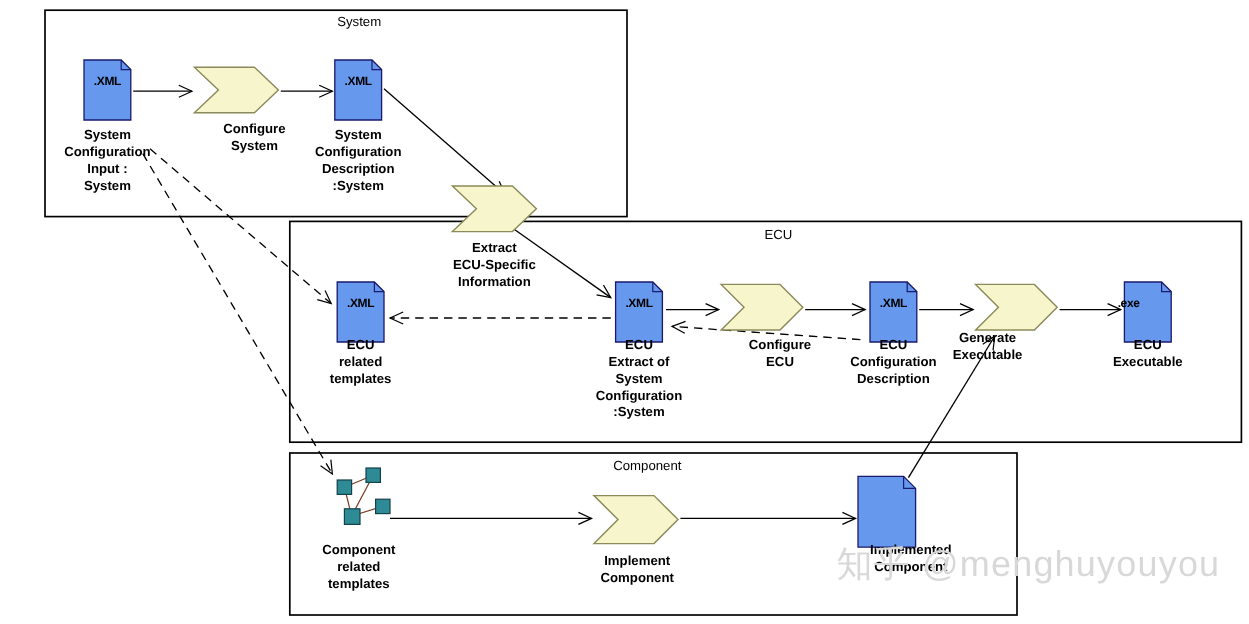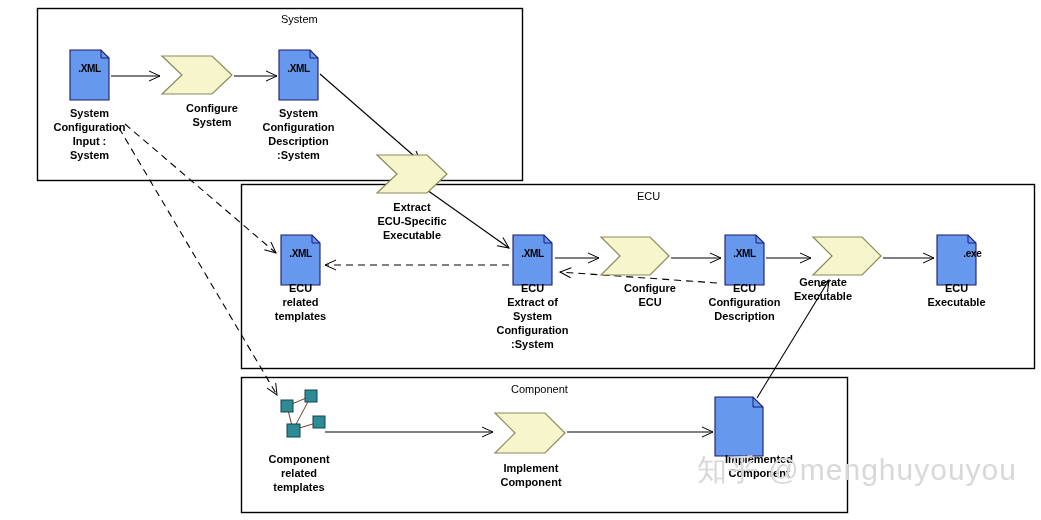--- a/index.html
+++ b/index.html
@@ -165,30 +165,30 @@
       <div class="node-caption" style="left: 480px; top: 248px; width: 47px;">.XML</div>
       <div class="node-label" style="left: 454px; top: 281px; width: 99px;">ECU
 Extract of
 System
 Configuration
 :System</div>
       <div class="node-caption" style="left: 692px; top: 248px; width: 47px;">.XML</div>
       <div class="node-label" style="left: 666px; top: 281px; width: 99px;">ECU
 Configuration
 Description</div>
-      <div class="node-caption" style="left: 920px; top: 248px; width: 47px;">.exe</div>
+      <div class="node-caption" style="left: 888px; top: 248px; width: 47px;">.exe</div>
       <div class="node-label" style="left: 878px; top: 281px; width: 99px;">ECU
 Executable</div>
       <div class="node-label" style="left: 676px; top: 452px; width: 108px;">Implemented
 Component</div>
       <div class="node-label" style="left: 133px; top: 101px; width: 100px;">Configure
 System</div>
       <div class="node-label" style="left: 333px; top: 200px; width: 100px;">Extract
 ECU-Specific
-Executable</div>
+Information</div>
       <div class="node-label" style="left: 572px; top: 281px; width: 98px;">Configure
 ECU</div>
       <div class="node-label" style="left: 745px; top: 275px; width: 98px;">Generate
 Executable</div>
       <div class="node-label" style="left: 452px; top: 461px; width: 100px;">Implement
 Component</div>
     </div>
 
   <div class="watermark" style="left: 668px; top: 450px;">知乎 @menghuyouyou</div>
 </div>

